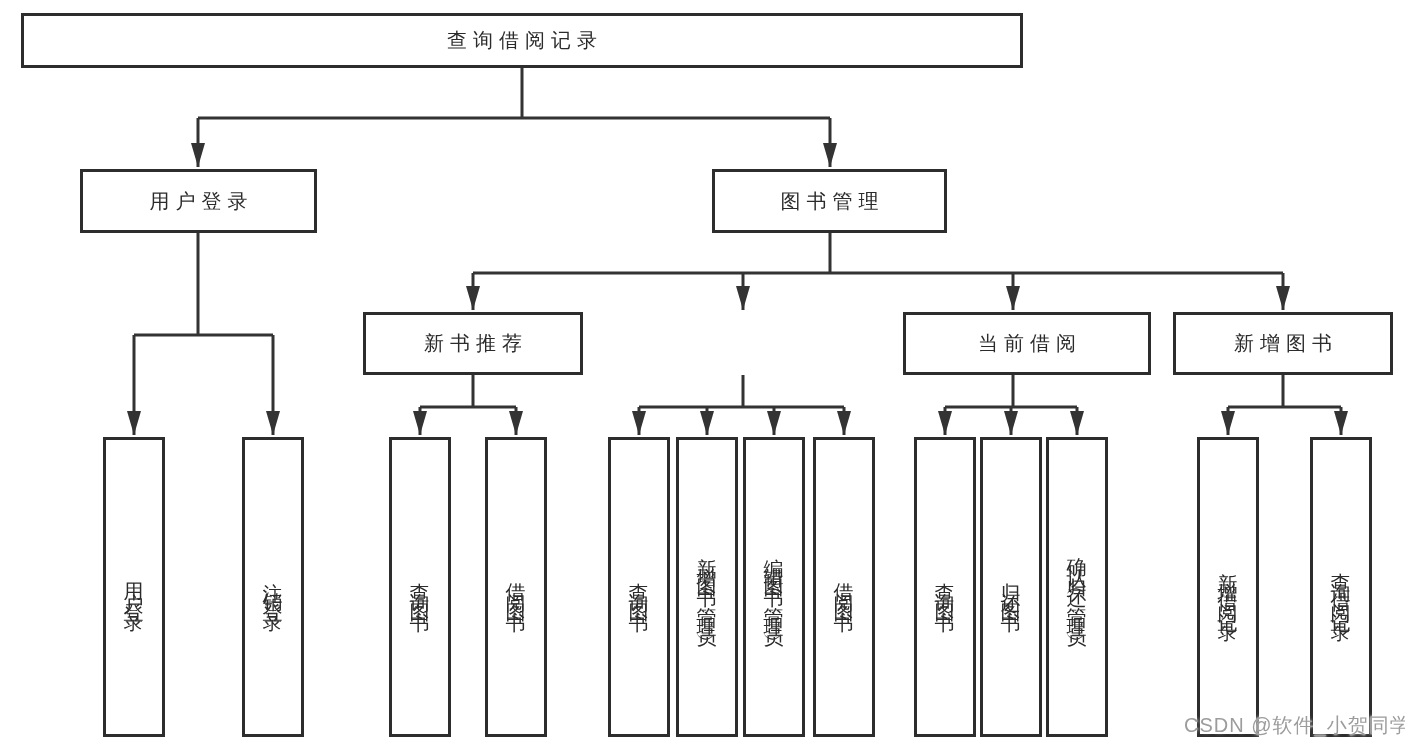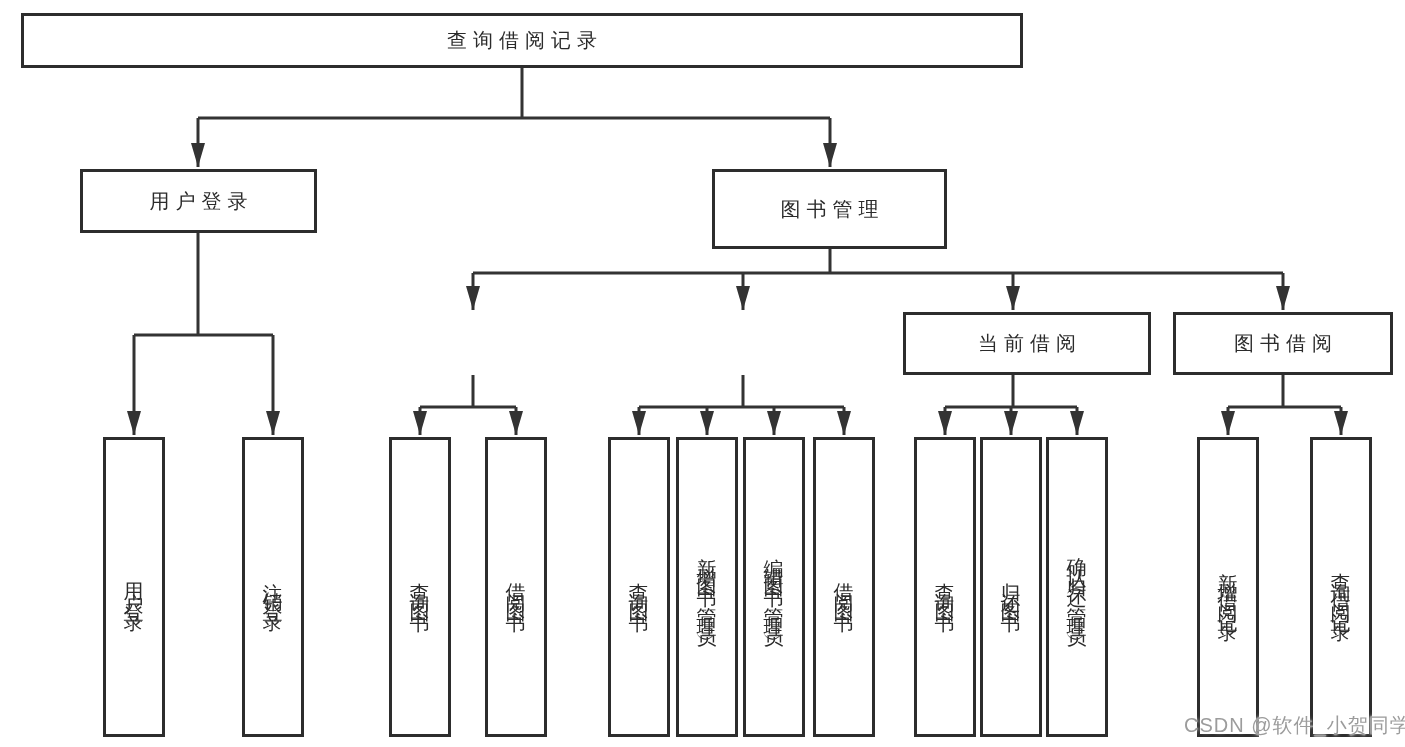--- a/index.html
+++ b/index.html
@@ -116,29 +116,32 @@
     </g>
   </svg>
 
   <div class="node hbox" style="left:21px; top:13px; width:1002px; height:55px;">
     <span class="label">查询借阅记录</span>
   </div>
 
   <div class="node hbox" style="left:80px; top:169px; width:237px; height:64px;">
     <span class="label">用户登录</span>
   </div>
-  <div class="node hbox" style="left:712px; top:169px; width:235px; height:80px;">
+  <div class="node hbox" style="left:712px; top:169px; width:235px; height:64px;">
     <span class="label">图书管理</span>
   </div>
 
+  <div class="node hbox" style="left:363px; top:312px; width:220px; height:63px;">
+    <span class="label">新书推荐</span>
+  </div>
   <div class="node hbox" style="left:903px; top:312px; width:248px; height:63px;">
     <span class="label">当前借阅</span>
   </div>
   <div class="node hbox" style="left:1173px; top:312px; width:220px; height:63px;">
-    <span class="label">图书借阅</span>
+    <span class="label">新增图书</span>
   </div>
 
   <div class="node vbox" style="left:103px; top:437px; width:62px; height:300px;">
     <span class="label">用户登录</span>
   </div>
   <div class="node vbox" style="left:242px; top:437px; width:62px; height:300px;">
     <span class="label">注销登录</span>
   </div>
 
   <div class="node vbox" style="left:389px; top:437px; width:62px; height:300px;">

